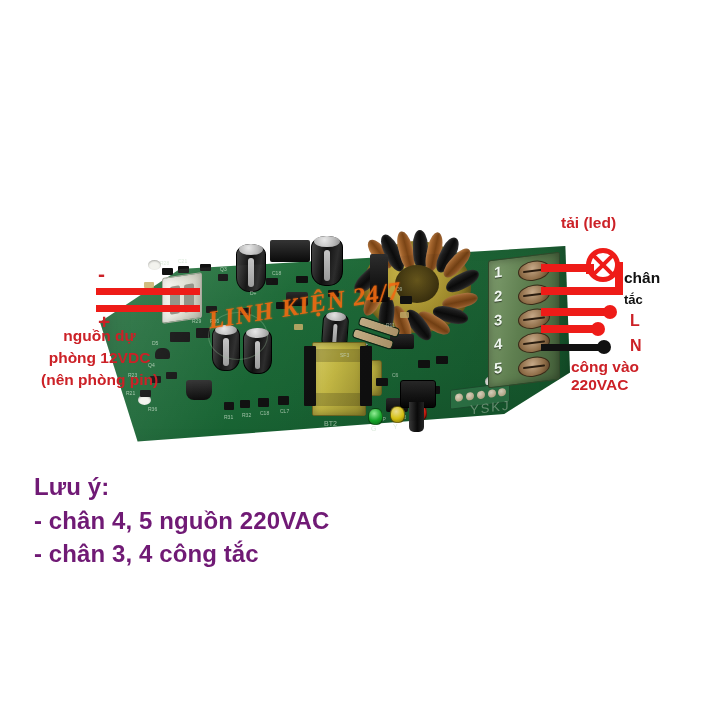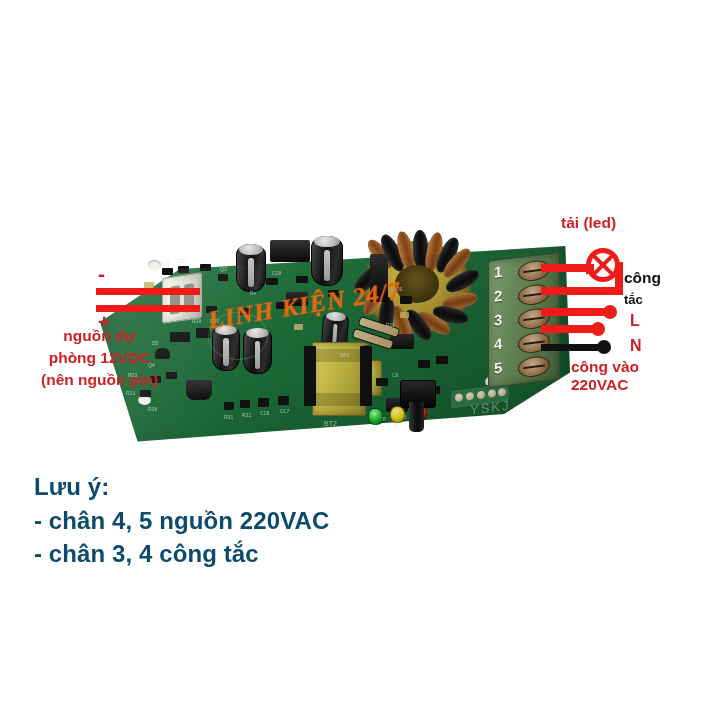--- a/index.html
+++ b/index.html
@@ -5,21 +5,21 @@
   html,body{margin:0;padding:0;background:#ffffff;}
   body{width:720px;height:720px;overflow:hidden;
        font-family:"Liberation Sans","DejaVu Sans",sans-serif;}
   #stage{position:relative;width:720px;height:720px;background:#fff;}
 
   
   .note{position:absolute;color:#cc2127;font-weight:700;line-height:1.28;white-space:pre;}
   .note.black{color:#111;}
 
   
-  #bottom-notes{position:absolute;left:34px;top:470px;color:#0c4a6e;
+  #bottom-notes{position:absolute;left:34px;top:470px;color:#701a75;
       font-size:24px;font-weight:700;line-height:1.40;letter-spacing:.1px;}
   #bottom-notes div{white-space:pre;}
 
   
   #left-note{position:absolute;left:41px;top:325px;color:#cc2127;
       font-size:15.5px;font-weight:700;line-height:1.42;text-align:center;}
   #left-note div{white-space:pre;}
 
   .sign{position:absolute;color:#cc2127;font-weight:700;font-size:21px;}
 
@@ -351,21 +351,21 @@
 
   <div class="wire" style="left:96px;top:288px;width:104px;height:7px;"></div>
   <div class="wire" style="left:96px;top:305px;width:104px;height:7px;"></div>
 
   <div class="sign" style="left:98px;top:262px;">-</div>
   <div class="sign" style="left:98px;top:310px;">+</div>
 
   <div id="left-note">
     <div>nguồn dự</div>
     <div>phòng 12VDC</div>
-    <div>(nên nguồn pin)</div>
+    <div>(nên phòng pin)</div>
   </div>
 
   <div class="wire" style="left:541px;top:264px;width:52px;height:8px;"></div>
 
   <div class="wire" style="left:541px;top:287px;width:82px;height:8px;"></div>
 
   <div class="wire" style="left:615px;top:262px;width:8px;height:33px;"></div>
 
   <div class="wire" style="left:586px;top:264px;width:8px;height:10px;"></div>
 
@@ -379,21 +379,21 @@
   <div class="dot" style="left:603px;top:305px;width:14px;height:14px;"></div>
 
   <div class="wire" style="left:541px;top:325px;width:56px;height:8px;"></div>
   <div class="dot" style="left:591px;top:322px;width:14px;height:14px;"></div>
 
   <div class="wire blk" style="left:541px;top:344px;width:62px;height:7px;"></div>
   <div class="dot blk" style="left:597px;top:340px;width:14px;height:14px;"></div>
 
   <div class="note" style="left:561px;top:213px;font-size:15.5px;">tải (led)</div>
 
-  <div class="note black" style="left:624px;top:268px;font-size:15.5px;">công</div>
+  <div class="note black" style="left:624px;top:268px;font-size:15.5px;">chân</div>
   <div class="note black" style="left:624px;top:292px;font-size:13px;">tắc</div>
 
   <div class="note" style="left:630px;top:311px;font-size:16px;">L</div>
   <div class="note" style="left:630px;top:336px;font-size:16px;">N</div>
 
   <div class="note" style="left:571px;top:357px;font-size:15.5px;">công vào</div>
   <div class="note" style="left:571px;top:375px;font-size:15.5px;">220VAC</div>
 
   <div id="bottom-notes">
     <div>Lưu ý:</div>

